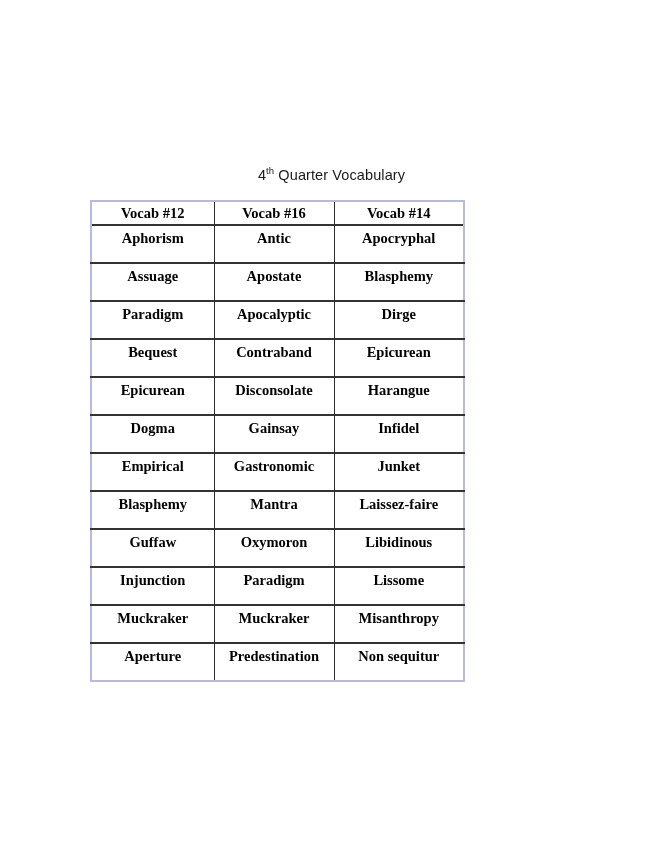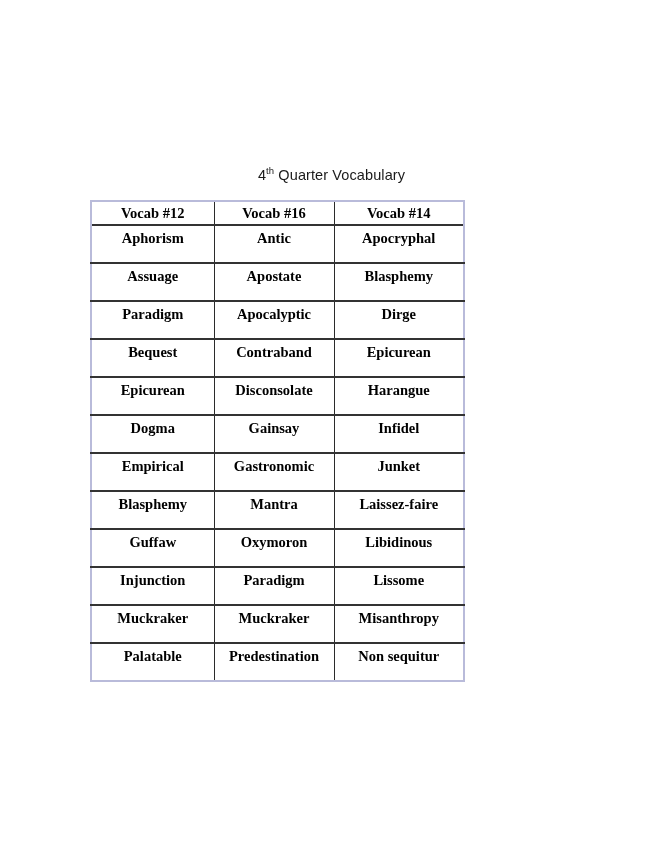--- a/index.html
+++ b/index.html
@@ -162,20 +162,20 @@
         <td>Injunction</td>
         <td>Paradigm</td>
         <td>Lissome</td>
       </tr>
       <tr>
         <td>Muckraker</td>
         <td>Muckraker</td>
         <td>Misanthropy</td>
       </tr>
       <tr>
-        <td>Palatable</td>
+        <td>Aperture</td>
         <td>Predestination</td>
         <td>Non sequitur</td>
       </tr>
     </tbody>
   </table>
 
 </div>
 
 </body></html>

